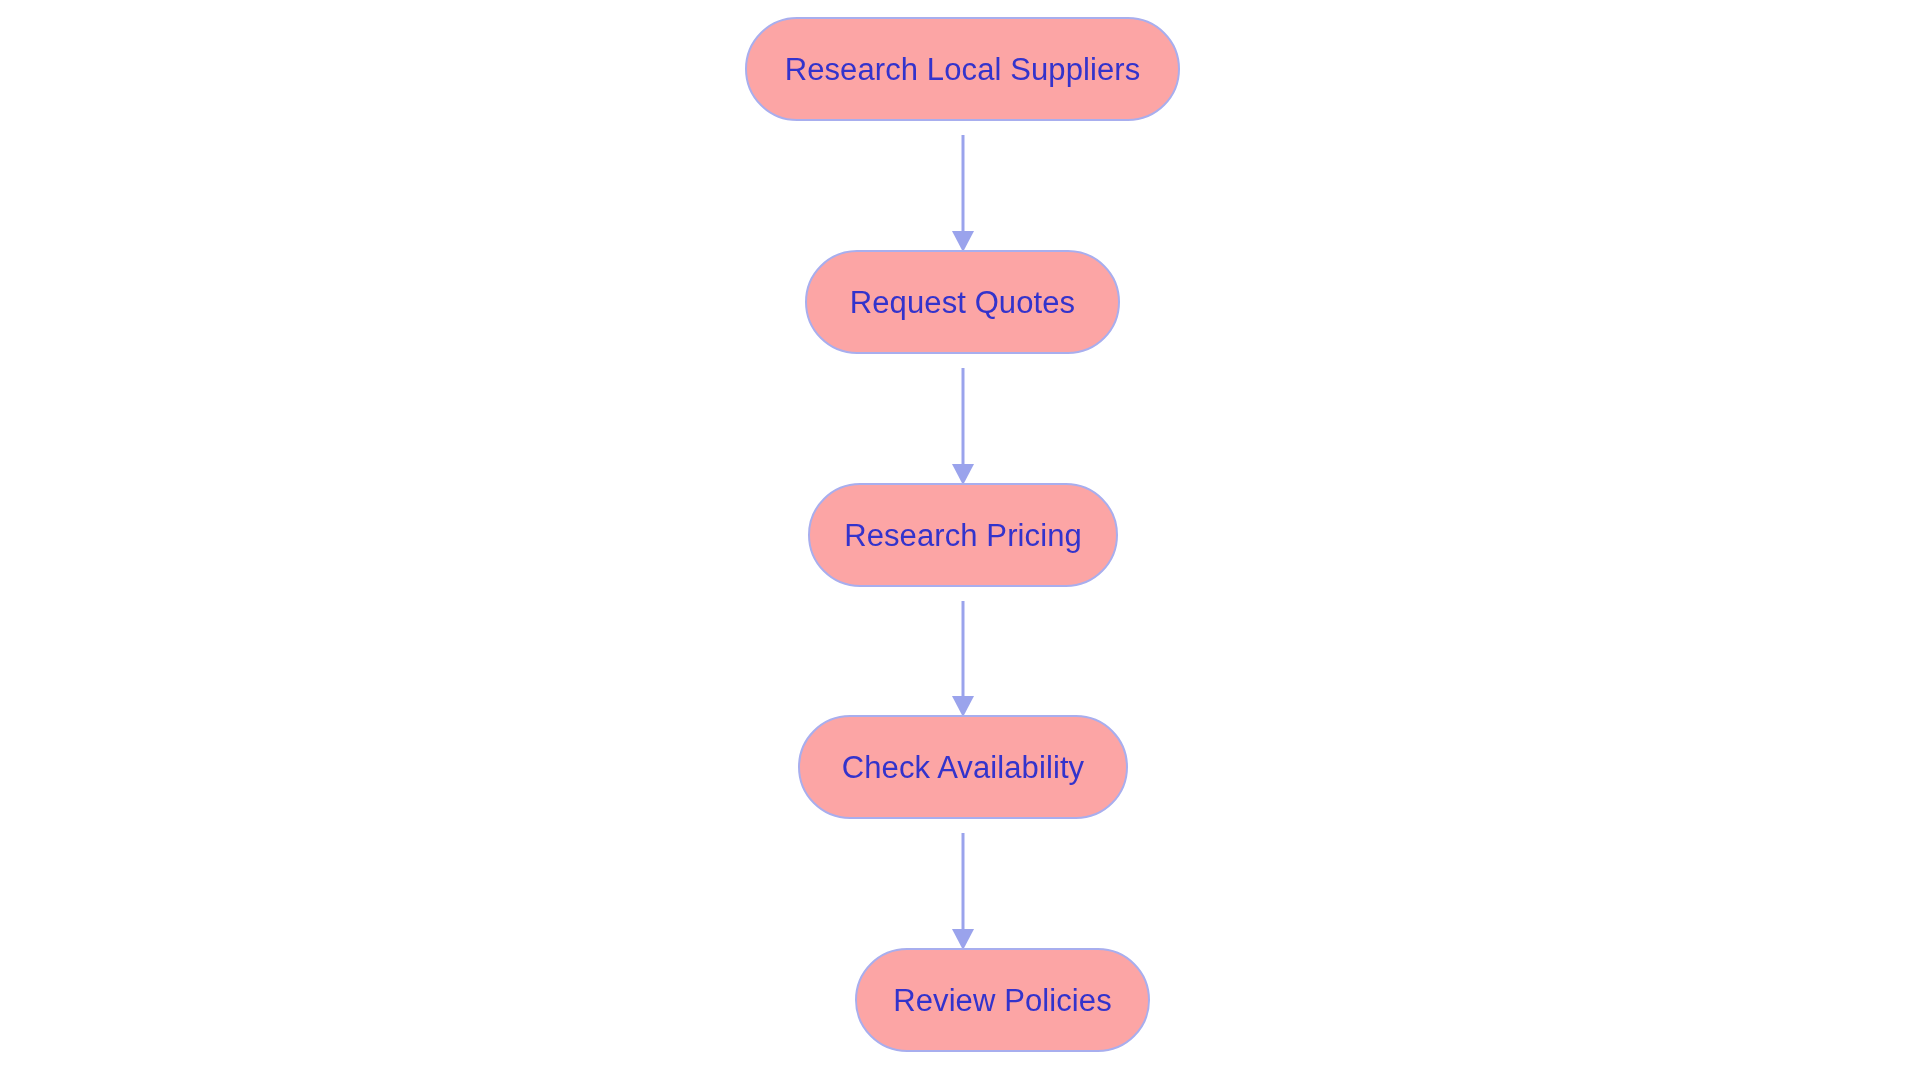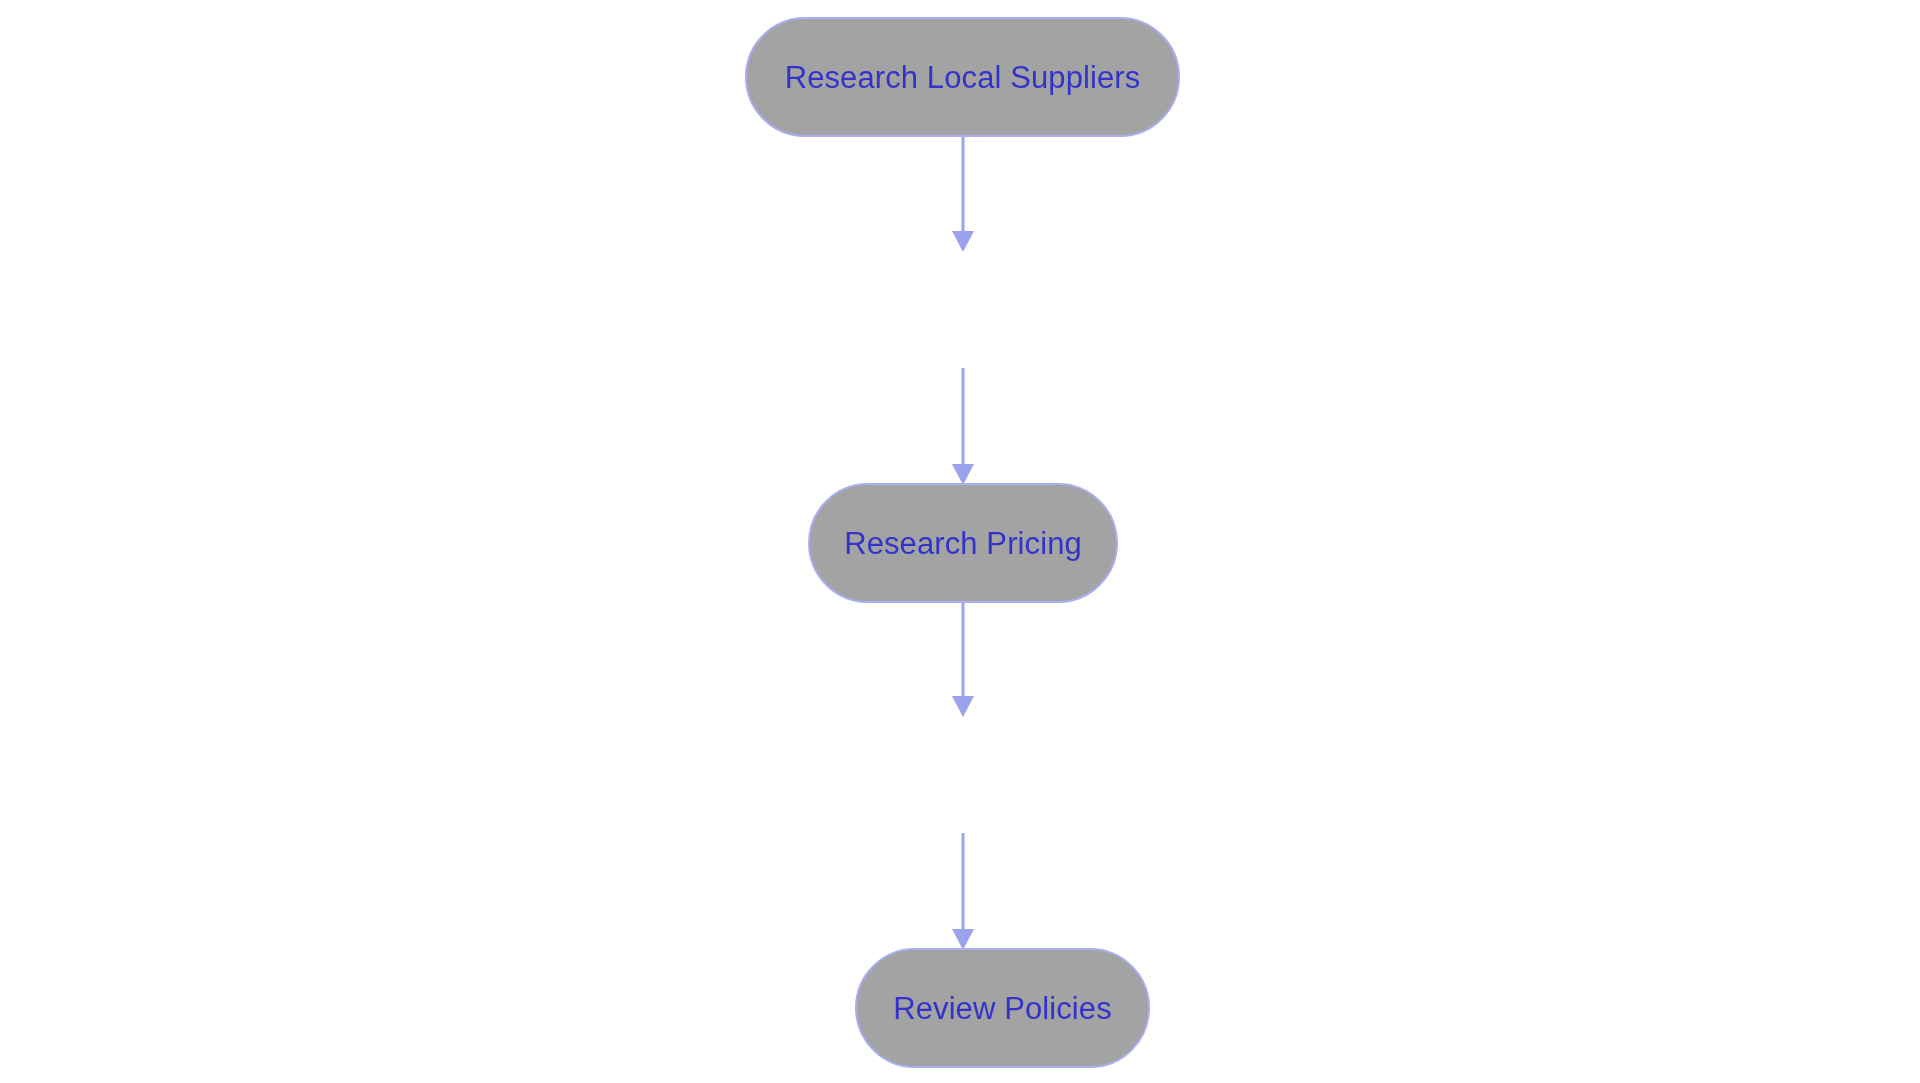--- a/index.html
+++ b/index.html
@@ -21,22 +21,22 @@
     height: 1083px;
     background: #ffffff;
   }
 
   .flow-node {
     position: absolute;
     box-sizing: border-box;
     display: flex;
     align-items: center;
     justify-content: center;
-    height: 120px;
-    background: #a3a3a3;
+    height: 104px;
+    background: #fca5a5;
     border: 2px solid #a8aeee;
     border-radius: 60px;
     z-index: 2;
   }
 
   .flow-node-label {
     font-family: "Liberation Sans", sans-serif;
     font-size: 31px;
     font-weight: 400;
     color: #3333cc;
@@ -85,23 +85,29 @@
 
   <svg class="flow-edge" style="left:941px; top:833px; width:44px; height:118px;" viewBox="0 0 44 118">
     <line class="flow-edge-line" x1="22" y1="0" x2="22" y2="102"></line>
     <polygon class="flow-edge-arrowhead" points="11,96 33,96 22,117"></polygon>
   </svg>
 
   <div class="flow-node" style="left:745px; top:17px; width:435px;">
     <span class="flow-node-label">Research Local Suppliers</span>
   </div>
 
+  <div class="flow-node" style="left:805px; top:250px; width:315px;">
+    <span class="flow-node-label">Request Quotes</span>
+  </div>
 
   <div class="flow-node" style="left:808px; top:483px; width:310px;">
     <span class="flow-node-label">Research Pricing</span>
   </div>
 
+  <div class="flow-node" style="left:798px; top:715px; width:330px;">
+    <span class="flow-node-label">Check Availability</span>
+  </div>
 
   <div class="flow-node" style="left:855px; top:948px; width:295px;">
     <span class="flow-node-label">Review Policies</span>
   </div>
 
 </div>
 
 </body></html>

